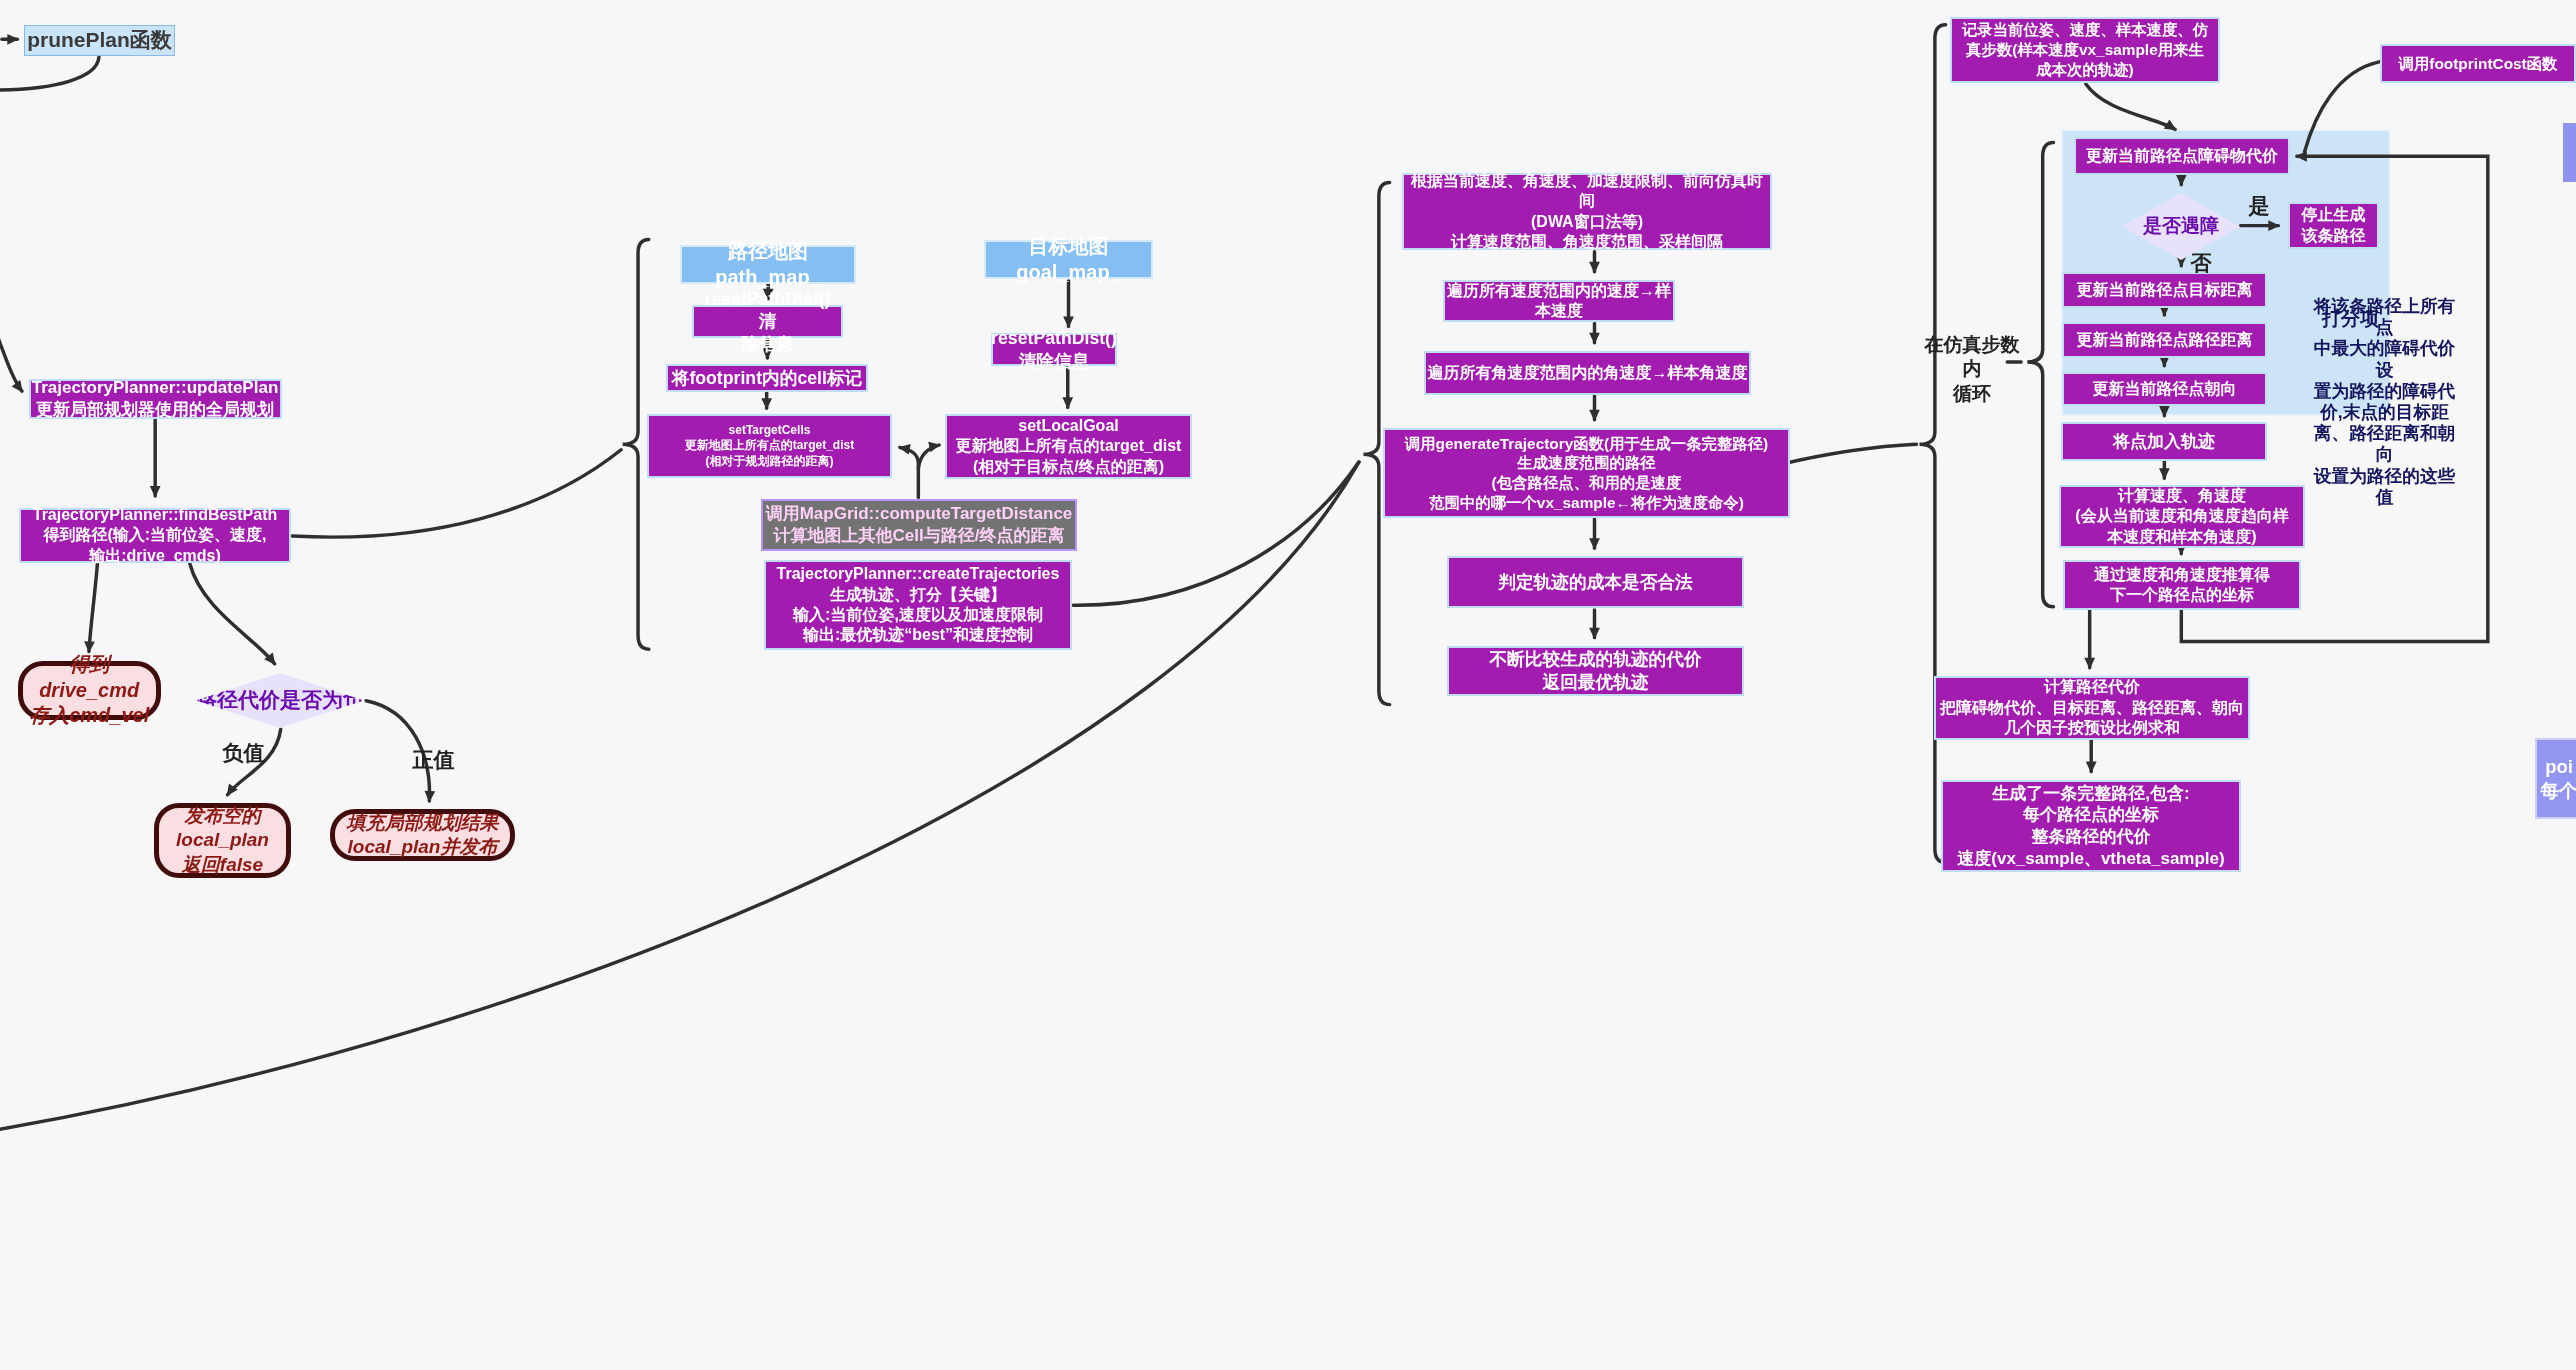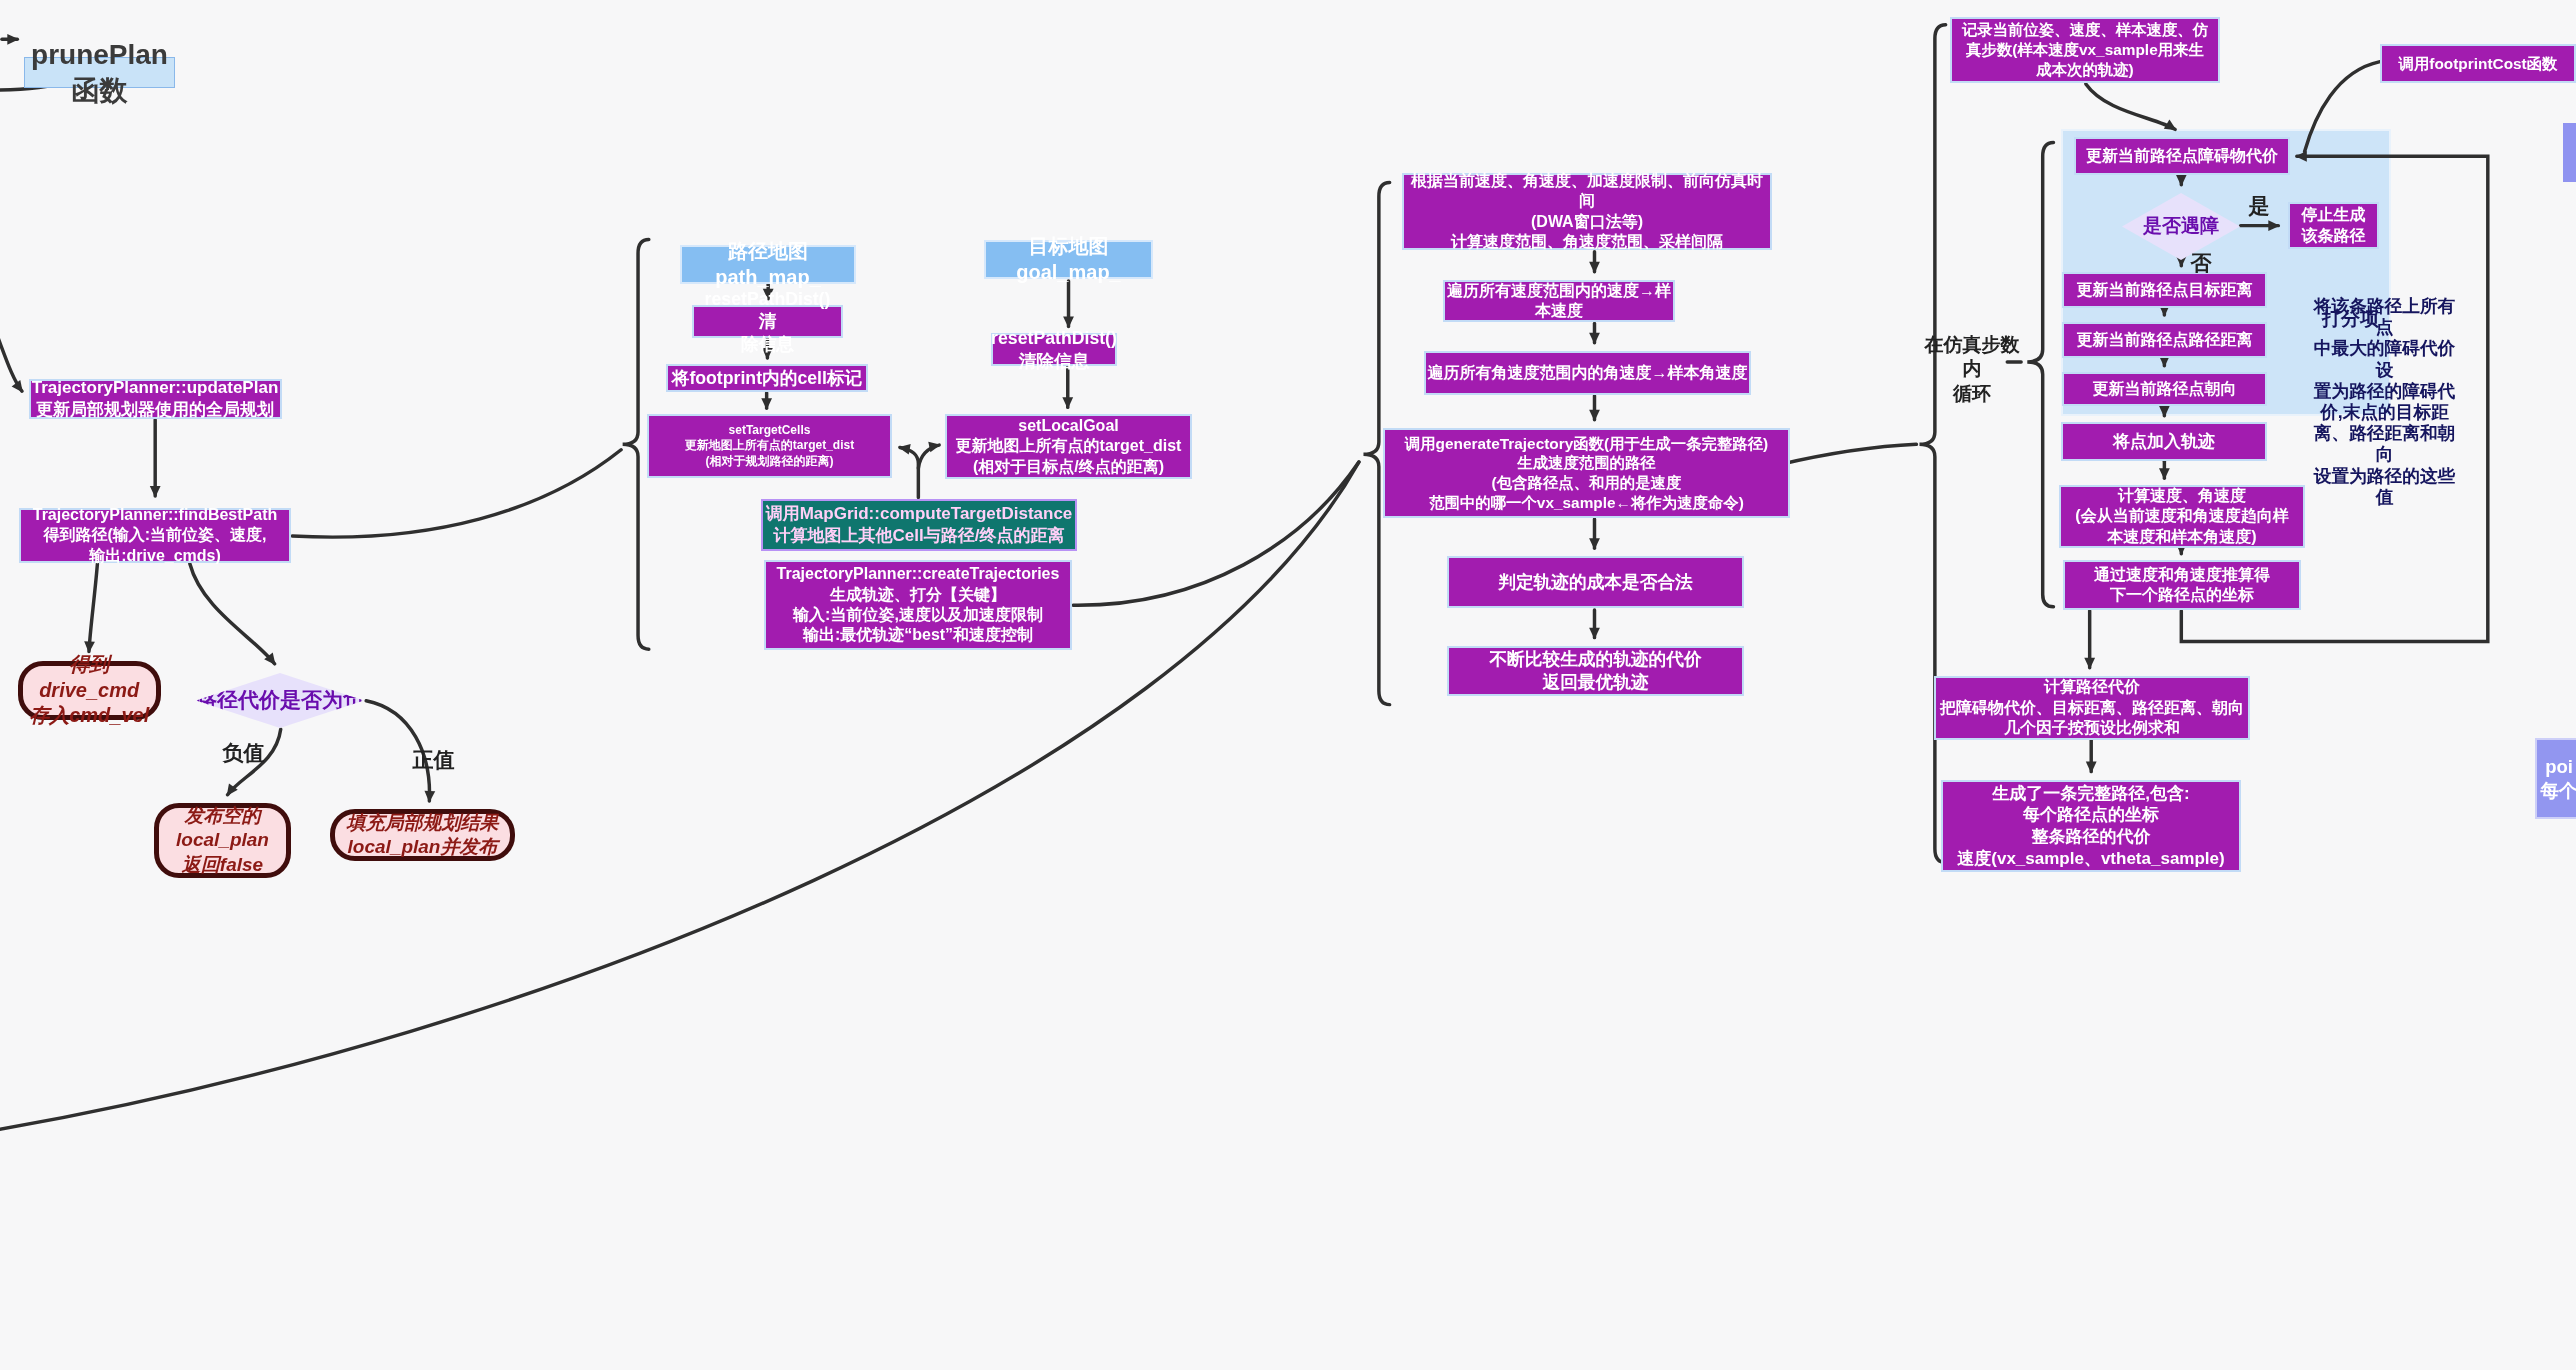--- a/index.html
+++ b/index.html
@@ -4,22 +4,22 @@
 <style>
   html,body{margin:0;padding:0;background:#f7f7f8;}
   #canvas{position:relative;width:2576px;height:1370px;overflow:hidden;
           font-family:"Liberation Sans","DejaVu Sans",sans-serif;background:#f7f7f8;}
   #edges{position:absolute;left:0;top:0;z-index:1;pointer-events:none;}
   .n{position:absolute;display:flex;align-items:center;justify-content:center;
      text-align:center;white-space:pre-line;font-weight:bold;box-sizing:border-box;
      z-index:2;line-height:1.28;}
   .blue{background:#a21caf;color:#ffffff;border:2.3px solid #c2dbf6;font-size:17.7px;}
   .lblue{background:#85bef2;color:#ffffff;border:2.3px solid #d6e8fb;font-size:20px;}
-  .pale{background:#c9e3f8;color:#3b3b3b;border:1.5px solid #8ab8ea;font-size:28px;margin-top:32px;}
-  .purple{background:#0f766e;color:#ffd0f8;border:2.3px solid #b892f5;font-size:17.7px;}
+  .pale{background:#c9e3f8;color:#3b3b3b;border:1.5px solid #8ab8ea;font-size:21px;}
+  .purple{background:#737373;color:#ffd0f8;border:2.3px solid #b892f5;font-size:17.7px;}
   .term{background:#fbdee2;color:#8c1a15;border:5.4px solid #400d0c;border-radius:25px;font-size:20px;font-style:italic;}
   .peri{background:#9296f0;color:#ffffff;border:2.3px solid #cdcff8;font-size:18.5px;}
   .note{color:#15155e;font-size:19px;z-index:2;line-height:1.2;}
   .lbl{color:#222222;font-size:21px;z-index:3;}
   .diamond{clip-path:polygon(50% 0,100% 50%,50% 100%,0 50%);background:#e7e1fb;color:#6a0dad;}
   .panel{position:absolute;background:#cde4f8;border:2.3px solid #e9f2fb;z-index:0;box-sizing:border-box;}
 </style>
 </head>
 <body>
 

